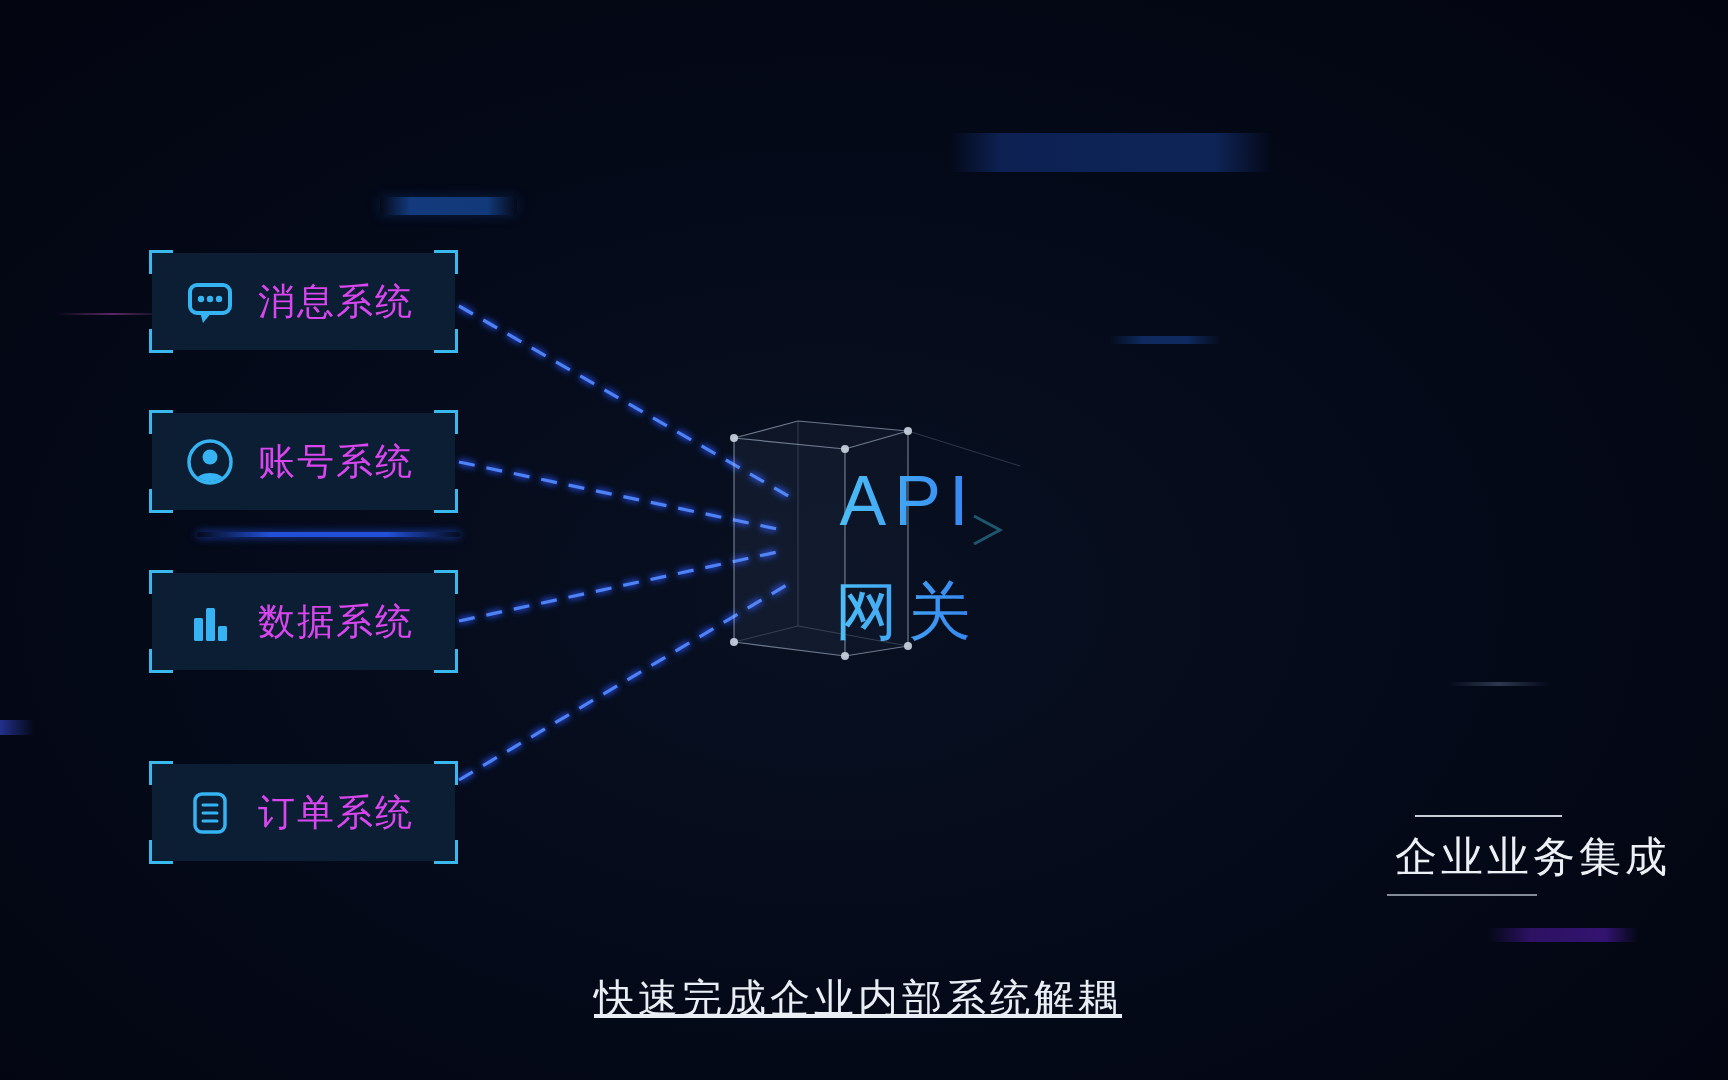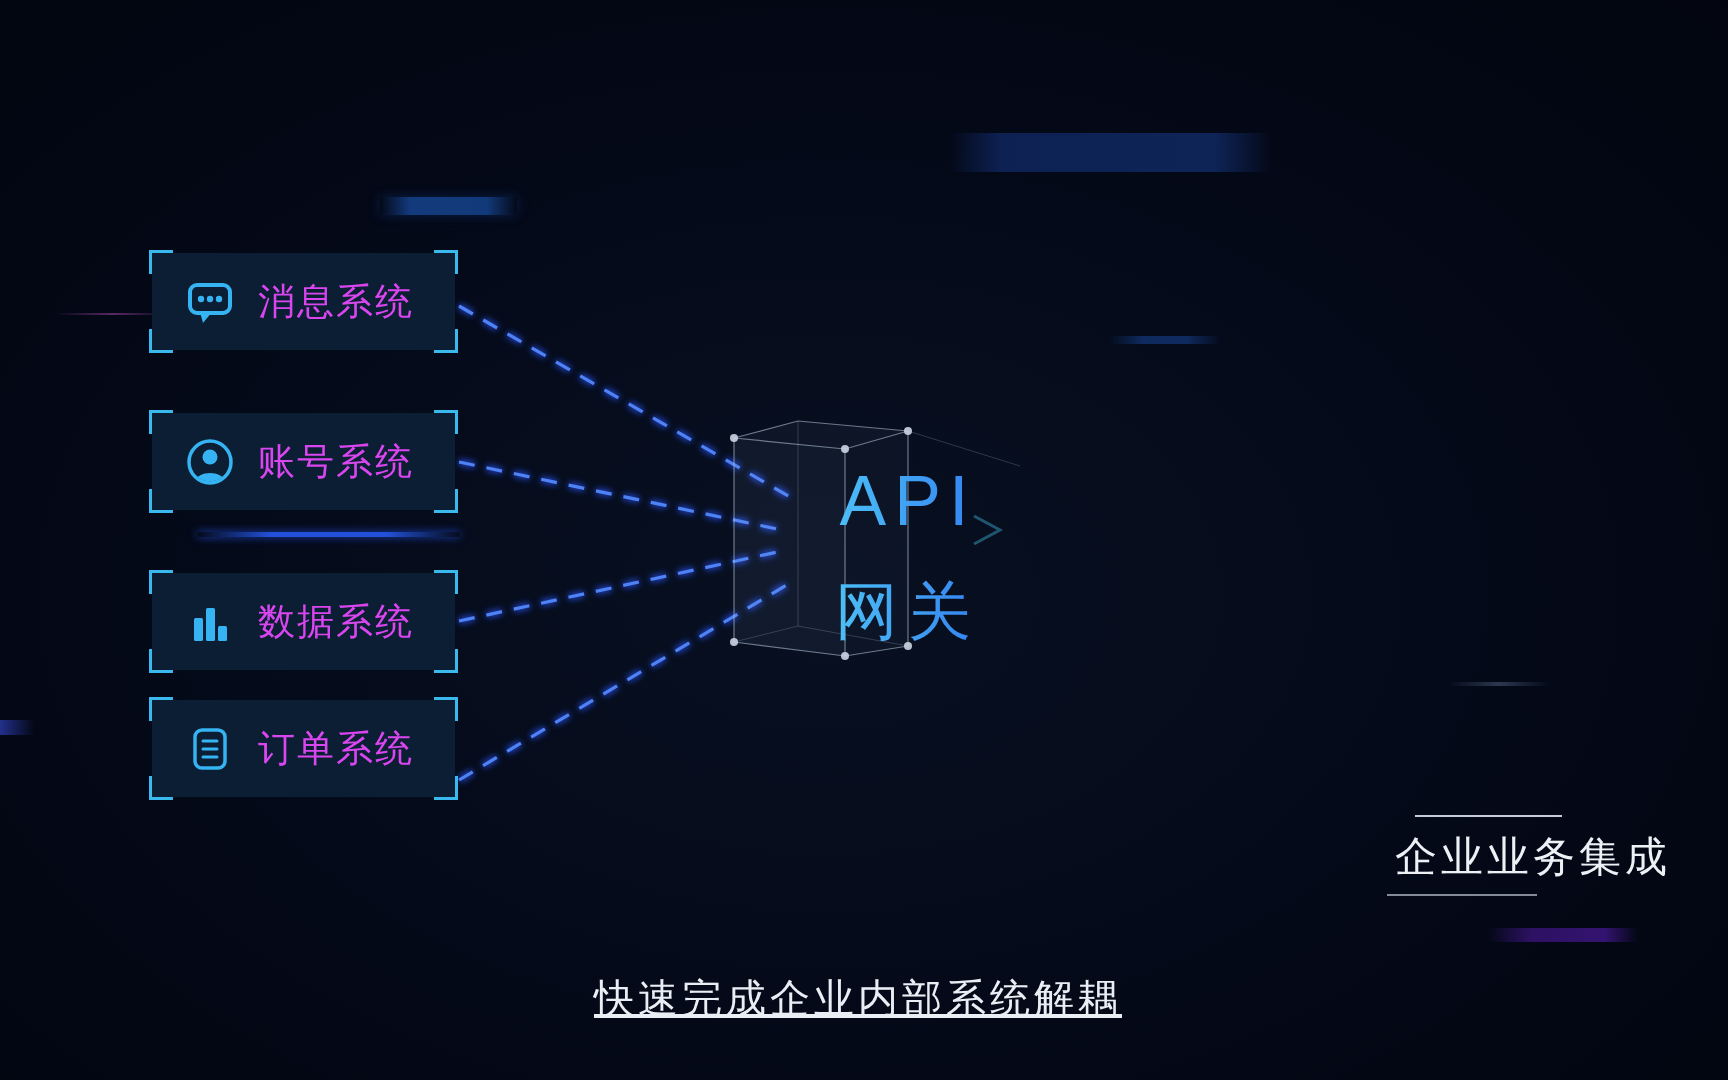--- a/index.html
+++ b/index.html
@@ -168,21 +168,21 @@
     <i class="corner c-bl"></i>
     <i class="corner c-br"></i>
     <svg class="icon" viewBox="0 0 48 48" fill="#36b3f2">
       <rect x="8" y="20" width="9" height="23" rx="1.5"></rect>
       <rect x="20" y="10" width="9" height="33" rx="1.5"></rect>
       <rect x="32" y="28" width="9" height="15" rx="1.5"></rect>
     </svg>
     <span class="sys-label">数据系统</span>
   </div>
 
-  <div class="sys-box" style="top:700px">
+  <div class="sys-box" style="top:764px">
     <i class="corner c-tl"></i>
     <i class="corner c-tr"></i>
     <i class="corner c-bl"></i>
     <i class="corner c-br"></i>
     <svg class="icon" viewBox="0 0 48 48">
       <rect x="9" y="5" width="30" height="38" rx="7" fill="none" stroke="#36b3f2" stroke-width="3.5"></rect>
       <g stroke="#36b3f2" stroke-width="3" stroke-linecap="round">
         <line x1="17" y1="16" x2="31" y2="16"></line>
         <line x1="17" y1="24" x2="31" y2="24"></line>
         <line x1="17" y1="32" x2="31" y2="32"></line>

